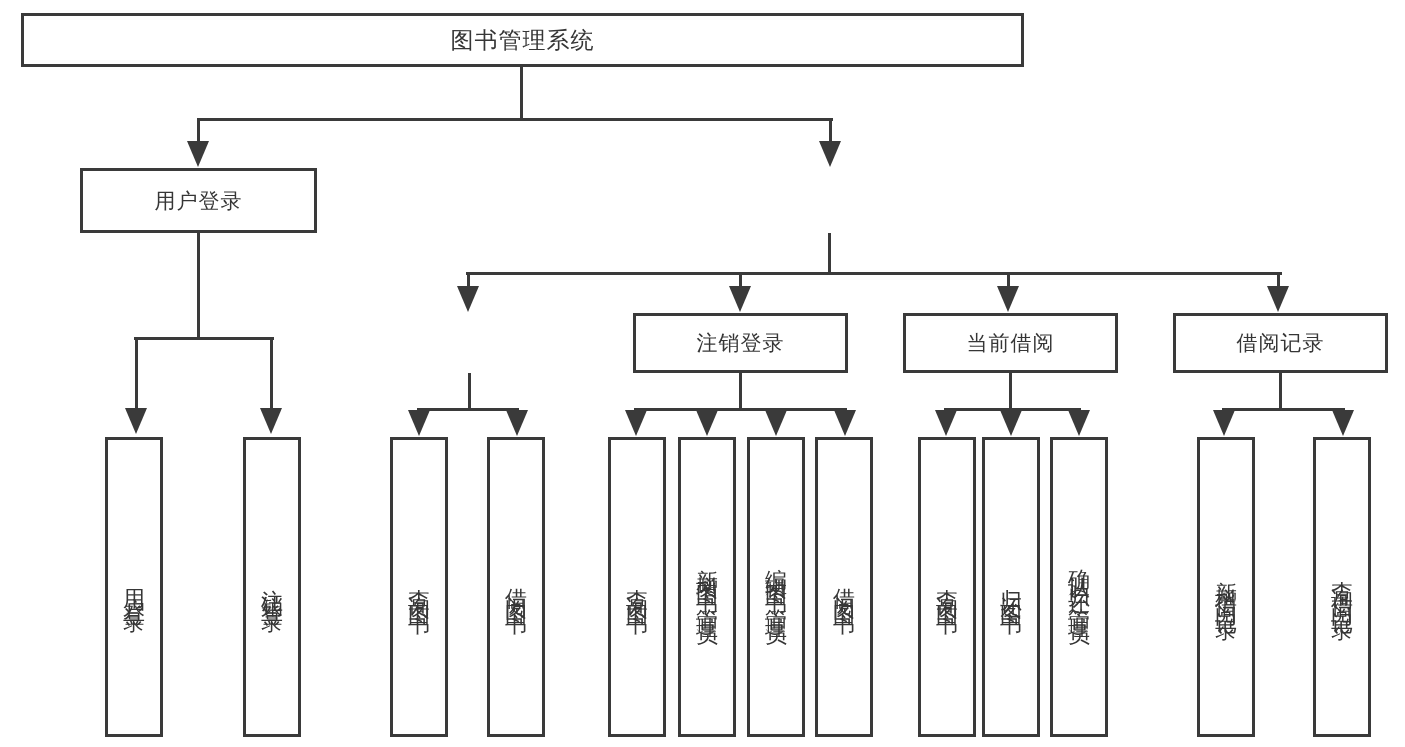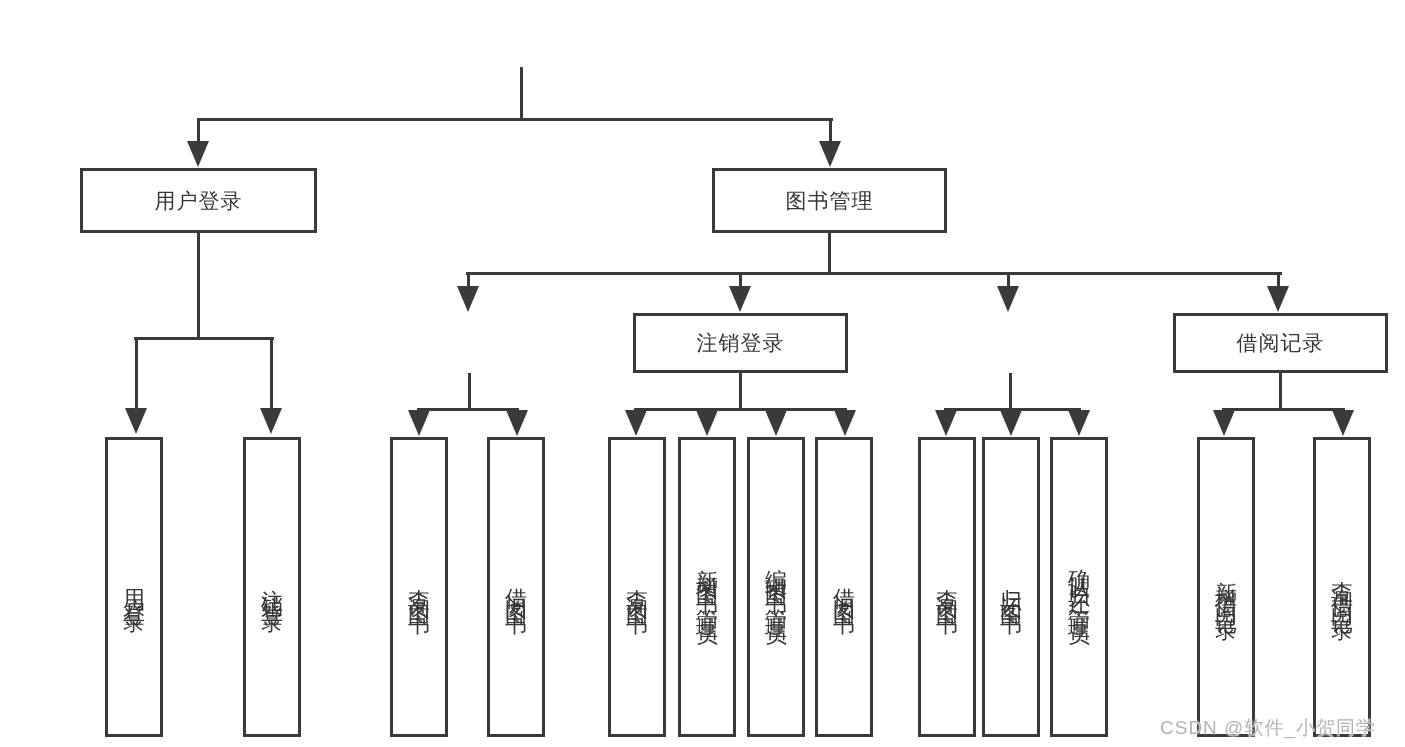--- a/index.html
+++ b/index.html
@@ -113,30 +113,33 @@
       <div class="cline" style="left: 1010px; top: 408px; width: 3px; height: 2px;"></div>
       <div class="ahead" style="left: 1000px; top: 410px;"></div>
       <div class="cline" style="left: 1078px; top: 408px; width: 3px; height: 2px;"></div>
       <div class="ahead" style="left: 1068px; top: 410px;"></div>
       <div class="cline" style="left: 1223px; top: 408px; width: 3px; height: 2px;"></div>
       <div class="ahead" style="left: 1213px; top: 410px;"></div>
       <div class="cline" style="left: 1342px; top: 408px; width: 3px; height: 2px;"></div>
       <div class="ahead" style="left: 1332px; top: 410px;"></div>
     </div>
 
+  <div class="box root" style="left:21px;top:13px;width:1003px;height:54px;">
+    <span>图书管理系统</span>
+  </div>
 
   <div class="box" style="left:80px;top:168px;width:237px;height:65px;">
     <span>用户登录</span>
   </div>
-  <div class="box" style="left:712px;top:168px;width:235px;height:65px;">
-    <span>图书管理</span>
-  </div>
 
   <div class="box" style="left:633px;top:313px;width:215px;height:60px;">
     <span>注销登录</span>
+  </div>
+  <div class="box" style="left:903px;top:313px;width:215px;height:60px;">
+    <span>当前借阅</span>
   </div>
   <div class="box" style="left:1173px;top:313px;width:215px;height:60px;">
     <span>借阅记录</span>
   </div>
 
   <div class="vbox" style="left:105px;">
     <span class="vtext">用户登录</span>
   </div>
   <div class="vbox" style="left:243px;">
     <span class="vtext">注销登录</span>
@@ -172,15 +175,14 @@
     <span class="vtext">确认归还（管理员）</span>
   </div>
 
   <div class="vbox" style="left:1197px;">
     <span class="vtext">新增借阅记录</span>
   </div>
   <div class="vbox" style="left:1313px;">
     <span class="vtext">查询借阅记录</span>
   </div>
 
-  <div class="watermark">CSDN @软件_小贺同学</div>
 
 </div>
 
 </body></html>

